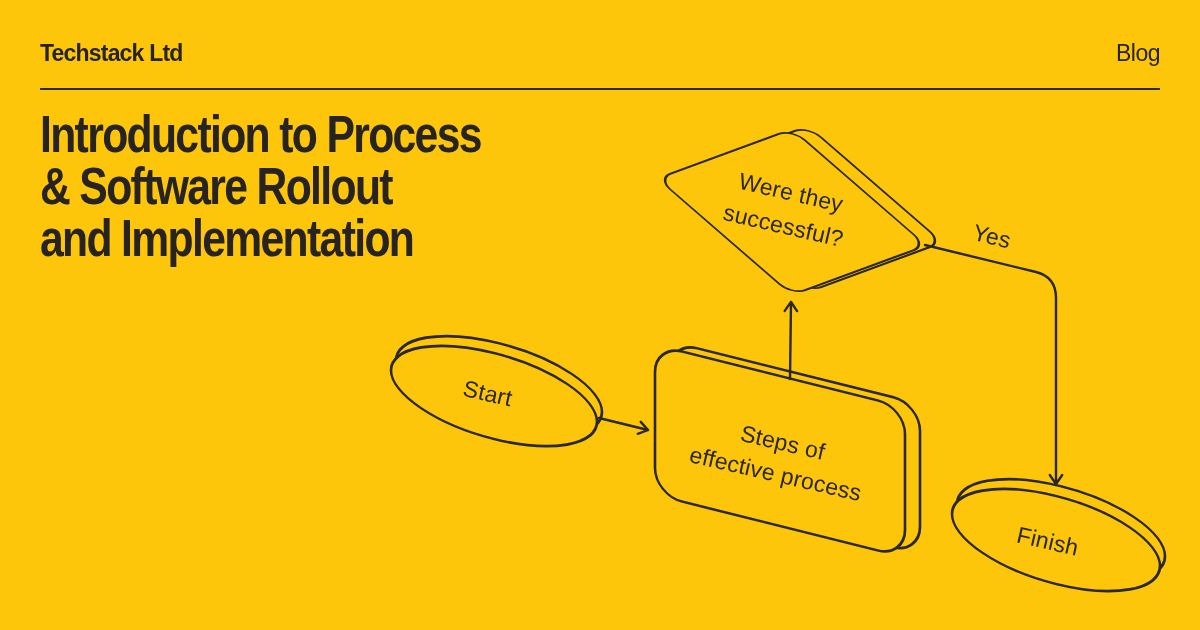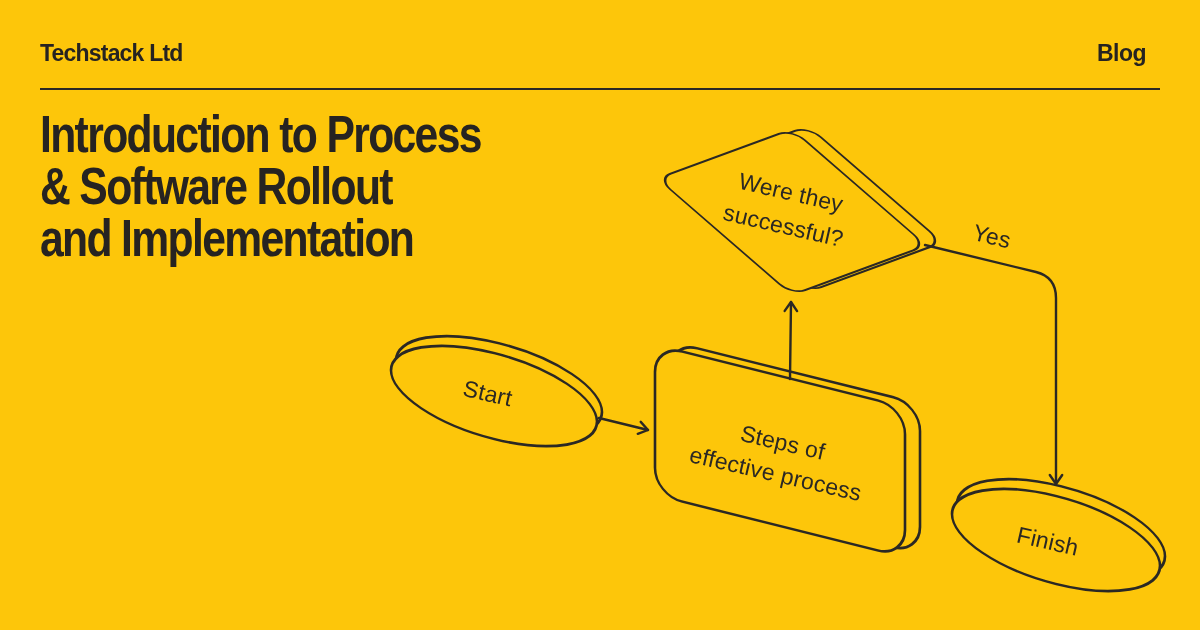--- a/index.html
+++ b/index.html
@@ -18,23 +18,23 @@
   .header-brand {
     position: absolute;
     left: 40px; top: 40px;
     font-size: 23px;
     font-weight: bold;
     letter-spacing: -0.8px;
     color: var(--title);
   }
   .header-link {
     position: absolute;
-    right: 54px; top: 40px;
+    right: 40px; top: 40px;
     font-size: 23px;
-    font-weight: bold;
+    font-weight: normal;
     letter-spacing: -0.5px;
     color: var(--title);
     text-decoration: none;
     cursor: pointer;
   }
   .header-rule {
     position: absolute;
     left: 40px; right: 40px; top: 88px;
     height: 2px;
     background: var(--ink);

